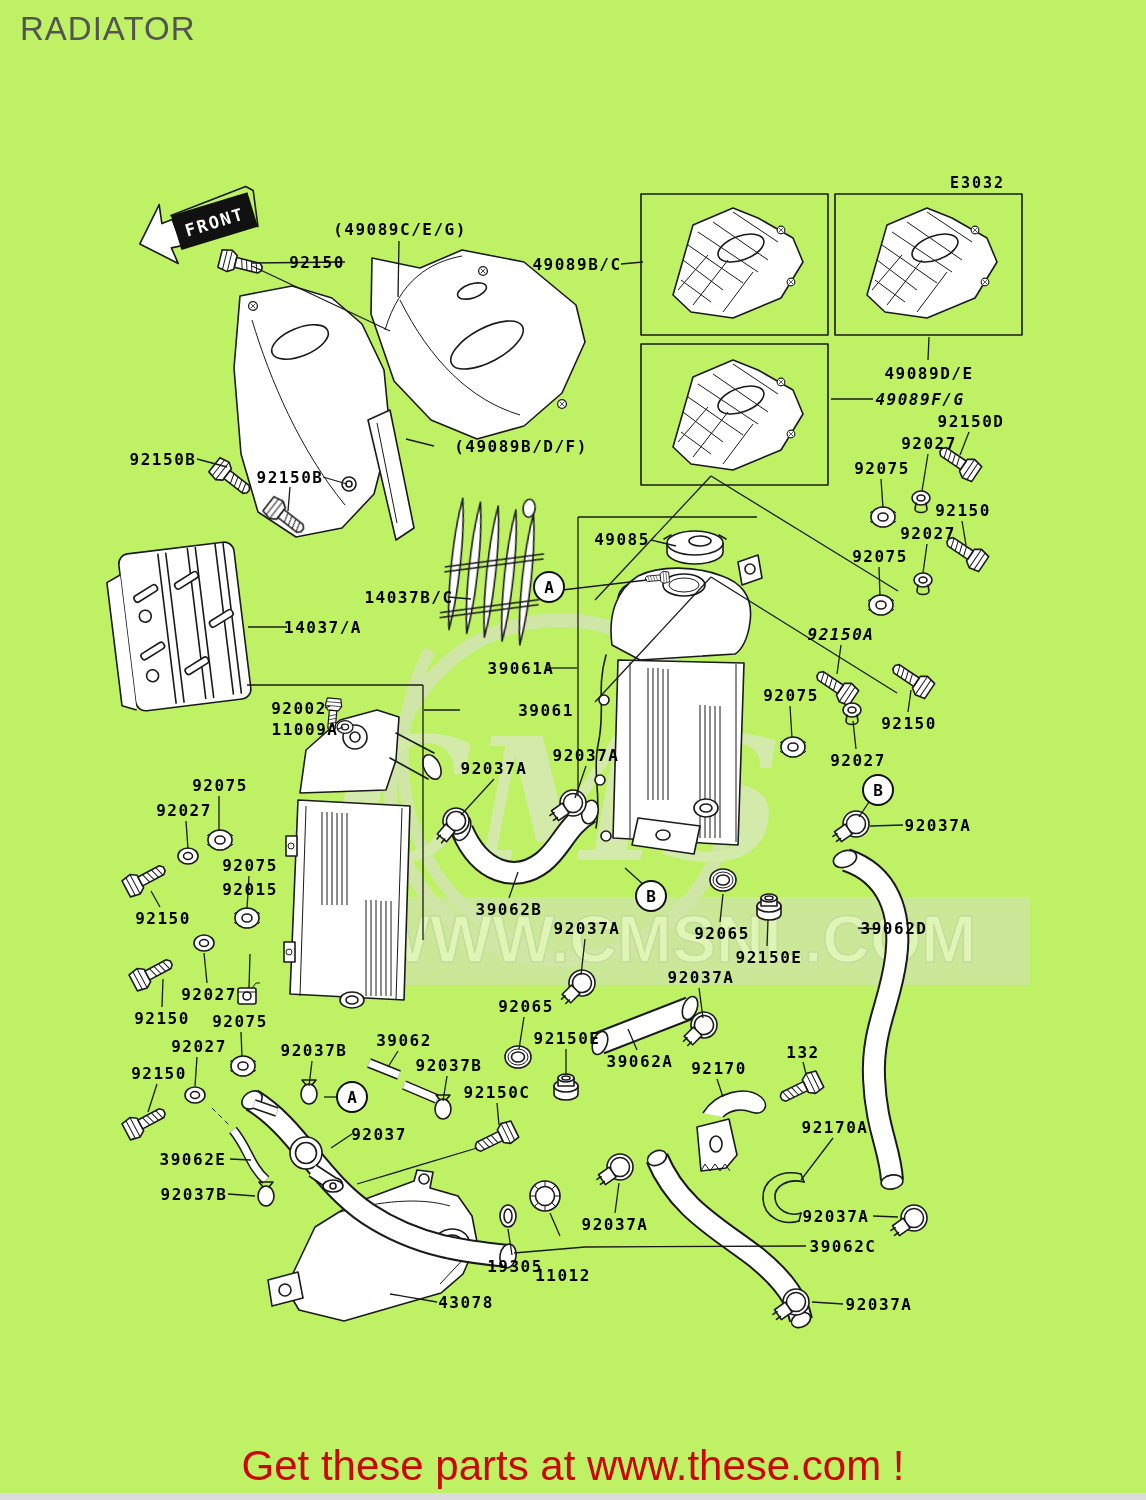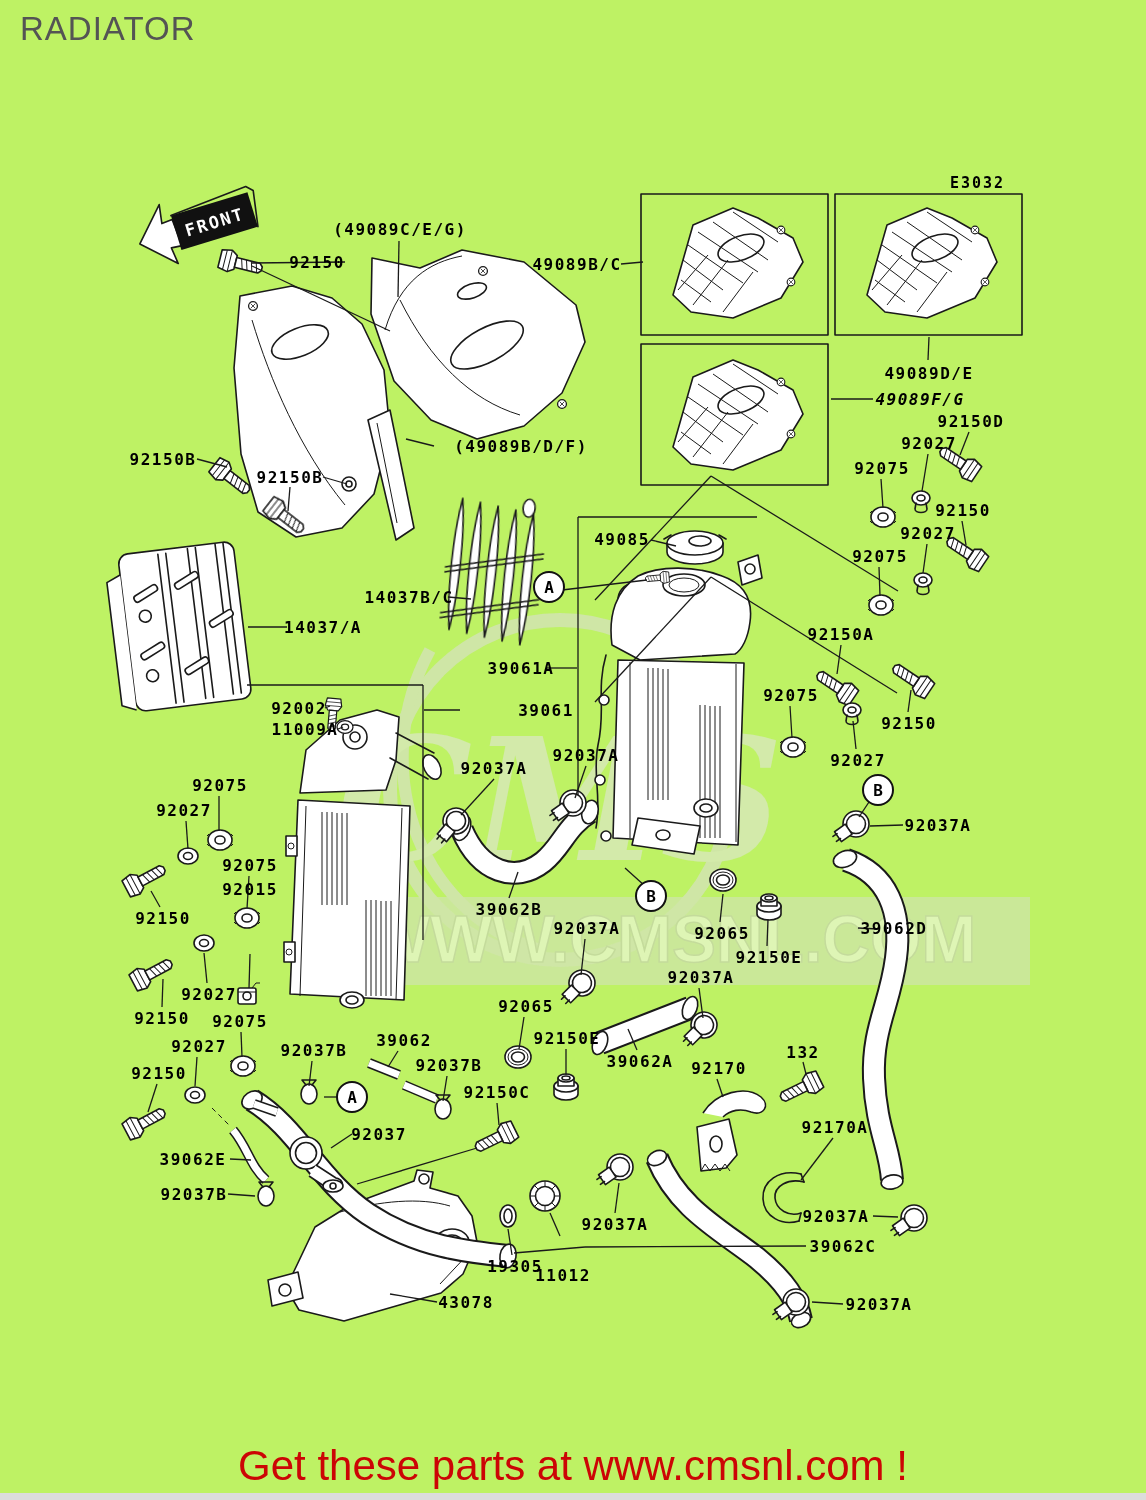--- a/index.html
+++ b/index.html
@@ -446,21 +446,21 @@
       <div class="part-label" style="left: 494px; top: 768px;">92037A</div>
       <div class="part-label" style="left: 586px; top: 755px;">92037A</div>
       <div class="part-label" style="left: 929px; top: 373px;">49089D/E</div>
       <div class="part-label" style="left: 920px; top: 399px; font-style: italic;">49089F/G</div>
       <div class="part-label" style="left: 971px; top: 421px;">92150D</div>
       <div class="part-label" style="left: 929px; top: 443px;">92027</div>
       <div class="part-label" style="left: 882px; top: 468px;">92075</div>
       <div class="part-label" style="left: 963px; top: 510px;">92150</div>
       <div class="part-label" style="left: 928px; top: 533px;">92027</div>
       <div class="part-label" style="left: 880px; top: 556px;">92075</div>
-      <div class="part-label" style="left: 841px; top: 634px;">92150A</div>
+      <div class="part-label" style="left: 841px; top: 634px; font-style: italic;">92150A</div>
       <div class="part-label" style="left: 791px; top: 695px;">92075</div>
       <div class="part-label" style="left: 909px; top: 723px;">92150</div>
       <div class="part-label" style="left: 858px; top: 760px;">92027</div>
       <div class="part-label" style="left: 938px; top: 825px;">92037A</div>
       <div class="part-label" style="left: 220px; top: 785px;">92075</div>
       <div class="part-label" style="left: 184px; top: 810px;">92027</div>
       <div class="part-label" style="left: 250px; top: 865px;">92075</div>
       <div class="part-label" style="left: 163px; top: 918px;">92150</div>
       <div class="part-label" style="left: 250px; top: 889px;">92015</div>
       <div class="part-label" style="left: 209px; top: 994px;">92027</div>
@@ -493,15 +493,15 @@
       <div class="part-label" style="left: 615px; top: 1224px;">92037A</div>
       <div class="part-label" style="left: 563px; top: 1247px; margin-top: 28px;">11012</div>
       <div class="part-label" style="left: 515px; top: 1266px;">19305</div>
       <div class="part-label" style="left: 466px; top: 1302px;">43078</div>
       <div class="callout" style="left: 549px; top: 587px;">A</div>
       <div class="callout" style="left: 352px; top: 1097px;">A</div>
       <div class="callout" style="left: 878px; top: 790px;">B</div>
       <div class="callout" style="left: 651px; top: 896px;">B</div>
     </div>
 
-  <div class="footer-banner">Get these parts at www.cmsnl.com !</div>
+  <div class="footer-banner">Get these parts at www.these.com !</div>
   <div class="bottom-bar"></div>
 </div>
 
 </body></html>

